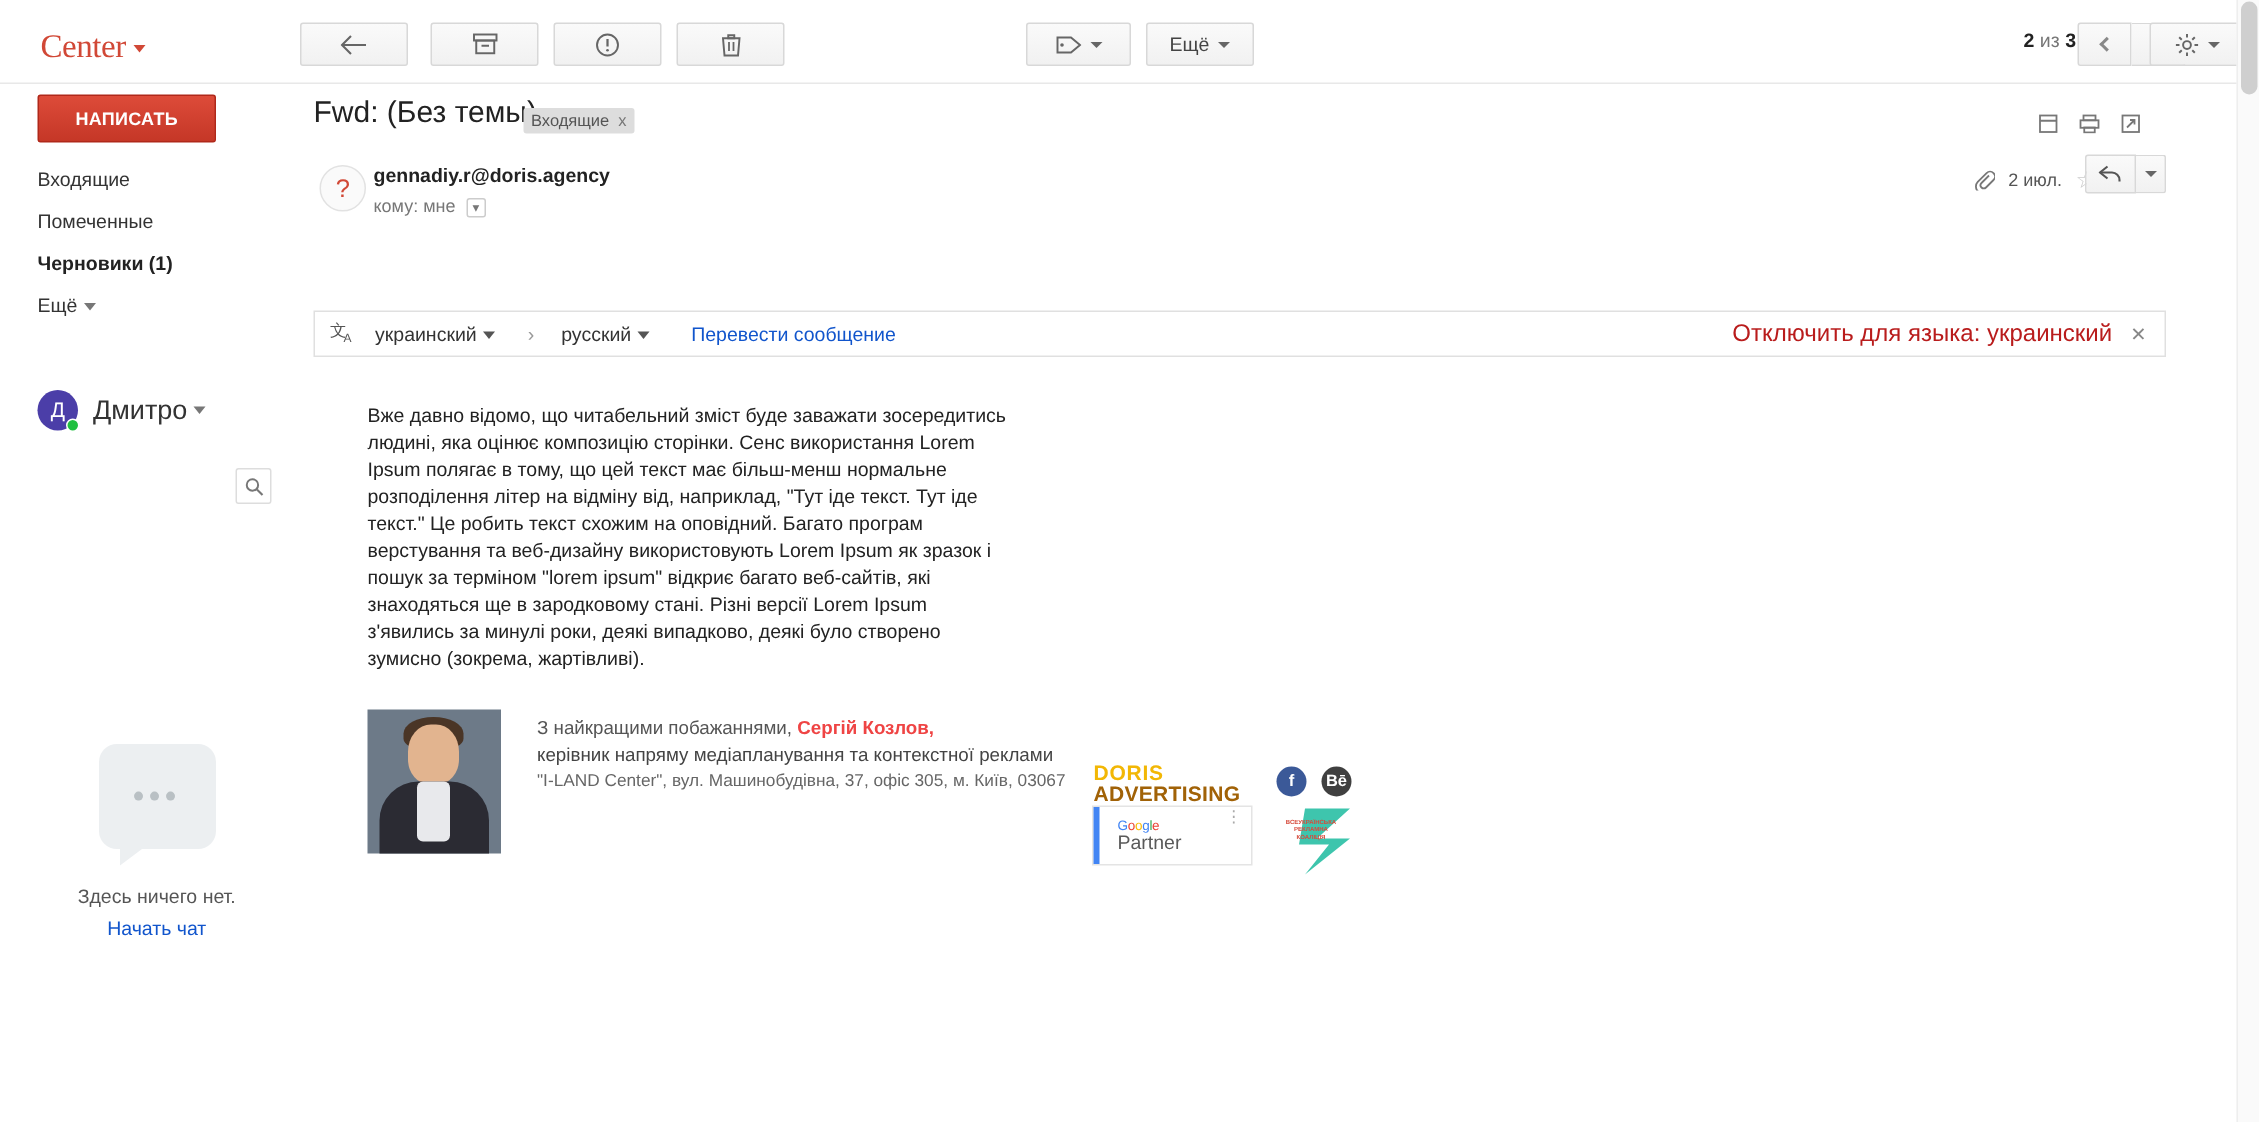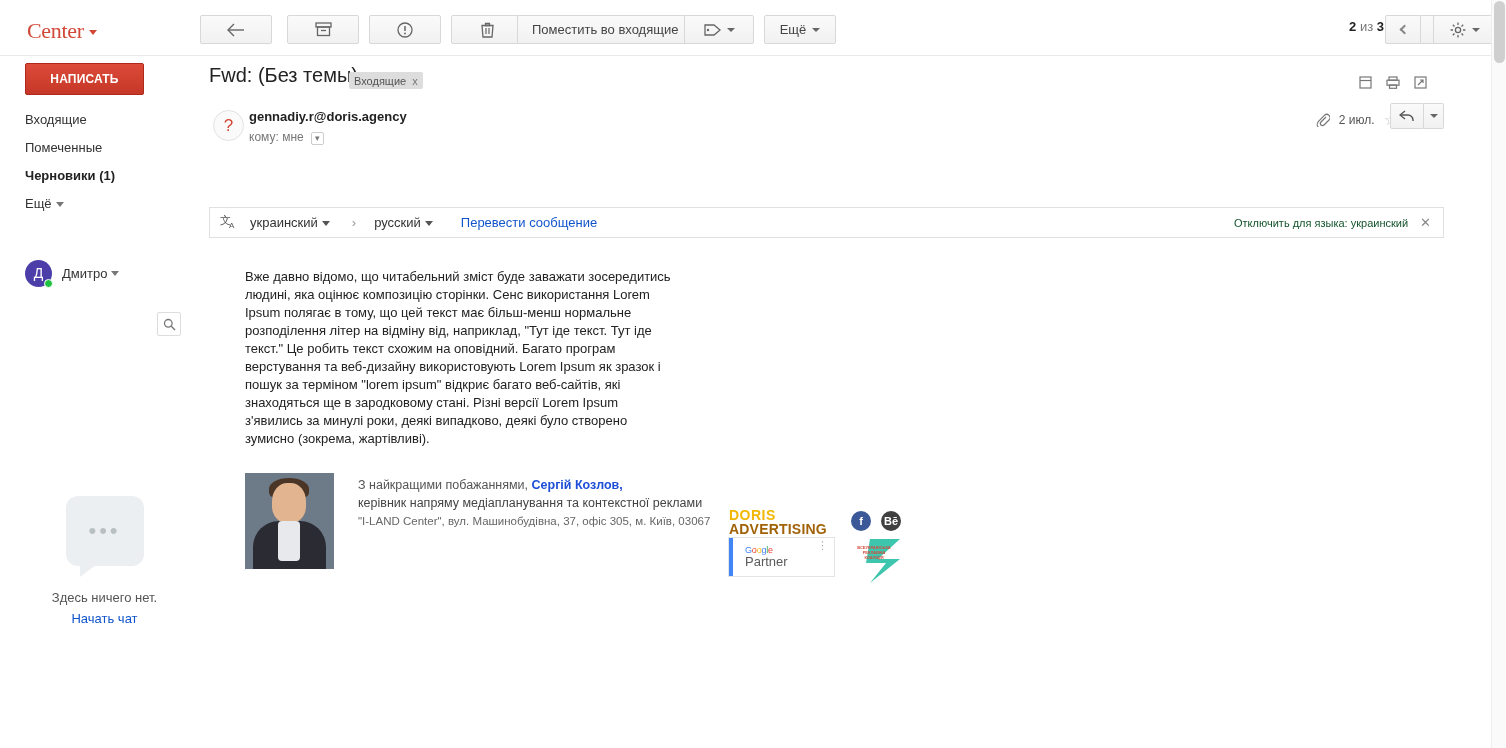--- a/index.html
+++ b/index.html
@@ -118,21 +118,21 @@
     width: 27px; height: 27px; border-radius: 50%;
     background: #4b3ea8; color: #fff;
     display: flex; align-items: center; justify-content: center;
     font-size: 14px; position: relative;
   }
   .presence {
     position: absolute; right: -1px; bottom: -1px;
     width: 9px; height: 9px; border-radius: 50%;
     background: #20c040; border: 1.5px solid #fff;
   }
-  .account-name { margin-left: 10px; font-size: 13px; color: #333; }
+  .account-name { margin-left: 10px; font-size: 18px; color: #333; }
   .search-chat {
     position: absolute; left: 157px; top: 256px;
     width: 24px; height: 24px; border: 1px solid #ddd; border-radius: 2px;
     background: #fff; display: flex; align-items: center; justify-content: center;
     cursor: pointer;
   }
 
   .chat-empty {
     position: absolute; left: 0; top: 440px; width: 209px;
     text-align: center;
@@ -219,21 +219,21 @@
     position: absolute; left: 0; top: 104px; width: 1235px; height: 31px;
     border: 1px solid #e0e0e0; background: #fff;
     display: flex; align-items: center;
   }
   .tr-icon { margin-left: 10px; width: 22px; color: #666; font-size: 14px; }
   .tr-lang { font-size: 13px; color: #333; margin-left: 8px; cursor: pointer; }
   .tr-lang .nav-caret { border-top-color: #555; }
   .tr-arrow { margin-left: 22px; margin-right: 18px; color: #999; font-size: 13px; }
   .tr-action { font-size: 13px; color: #15c; cursor: pointer; }
   .tr-right { margin-left: auto; margin-right: 12px; display: flex; align-items: center; gap: 12px; }
-  .tr-off { font-size: 11px; color: #14532d; cursor: pointer; }
+  .tr-off { font-size: 16px; color: #b91c1c; cursor: pointer; }
   .tr-close { color: #888; font-size: 13px; cursor: pointer; }
 
   
   .body-text {
     position: absolute; left: 36px; top: 165px; width: 430px;
     font-size: 13px; line-height: 18px; color: #222;
   }
 
   
   .signature { position: absolute; left: 36px; top: 370px; width: 700px; }
@@ -252,21 +252,21 @@
   .sig-photo .body {
     position: absolute; left: 8px; top: 48px; width: 73px; height: 50px;
     background: #2b2b33; border-radius: 26px 26px 0 0;
   }
   .sig-photo .shirt {
     position: absolute; left: 33px; top: 48px; width: 22px; height: 40px;
     background: #e8e9ec; border-radius: 4px;
   }
   .sig-text { position: absolute; left: 113px; top: 5px; width: 600px; }
   .sig-line1 { font-size: 12.5px; color: #555; }
-  .sig-line1 b { color: #1d4ed8; text-align: right; }
+  .sig-line1 b { color: #ef4444; text-align: right; }
   .sig-line2 { font-size: 12.5px; color: #444; margin-top: 4px; }
   .sig-contact { font-size: 12px; color: #666; margin-top: 18px; }
   .sig-addr { font-size: 11.5px; color: #666; margin-top: 5px; }
   .sig-url { font-size: 12px; color: #15c; margin-top: 5px; text-decoration: underline; cursor: pointer; }
 
   .sig-logos { position: absolute; left: 484px; top: 0; width: 230px; height: 115px; }
   .doris-logo { position: absolute; left: 0; top: 35px; font-size: 14px; font-weight: bold; line-height: 14px; }
   .doris-logo .d1 { color: #f2b705; letter-spacing: 0.5px; }
   .doris-logo .d2 { color: #a16207; letter-spacing: 0.2px; }
   .social { position: absolute; left: 122px; top: 38px; display: flex; gap: 10px; }
@@ -343,25 +343,20 @@
       </div>
       <div class="tb-btn icon-only">
         <svg class="svg-ic" width="15" height="16" viewBox="0 0 15 16">
           <path d="M2 3.5 H13 L12 15 H3 Z" fill="none" stroke="#666" stroke-width="1.3"></path>
           <path d="M5.5 1.5 H9.5 V3.5 H5.5 Z" fill="none" stroke="#666" stroke-width="1.3"></path>
           <path d="M6 6 V12 M9 6 V12" stroke="#666" stroke-width="1.2"></path>
         </svg>
       </div>
     </div>
 
-    <div class="tb-group" style="left:517px;">
-      <div class="tb-btn wide">
-        <span>Поместить во входящие</span>
-      </div>
-    </div>
 
     <div class="tb-group" style="left:684px;">
       <div class="tb-btn" style="width:70px;">
         <svg class="svg-ic" width="17" height="14" viewBox="0 0 17 14">
           <path d="M1 2 H10 L16 7 L10 12 H1 Z" fill="none" stroke="#666" stroke-width="1.3"></path>
           <circle cx="4" cy="7" r="1.2" fill="#666"></circle>
         </svg>
         <span class="tb-arrow"></span>
       </div>
       <div class="tb-btn" style="width:72px;">

